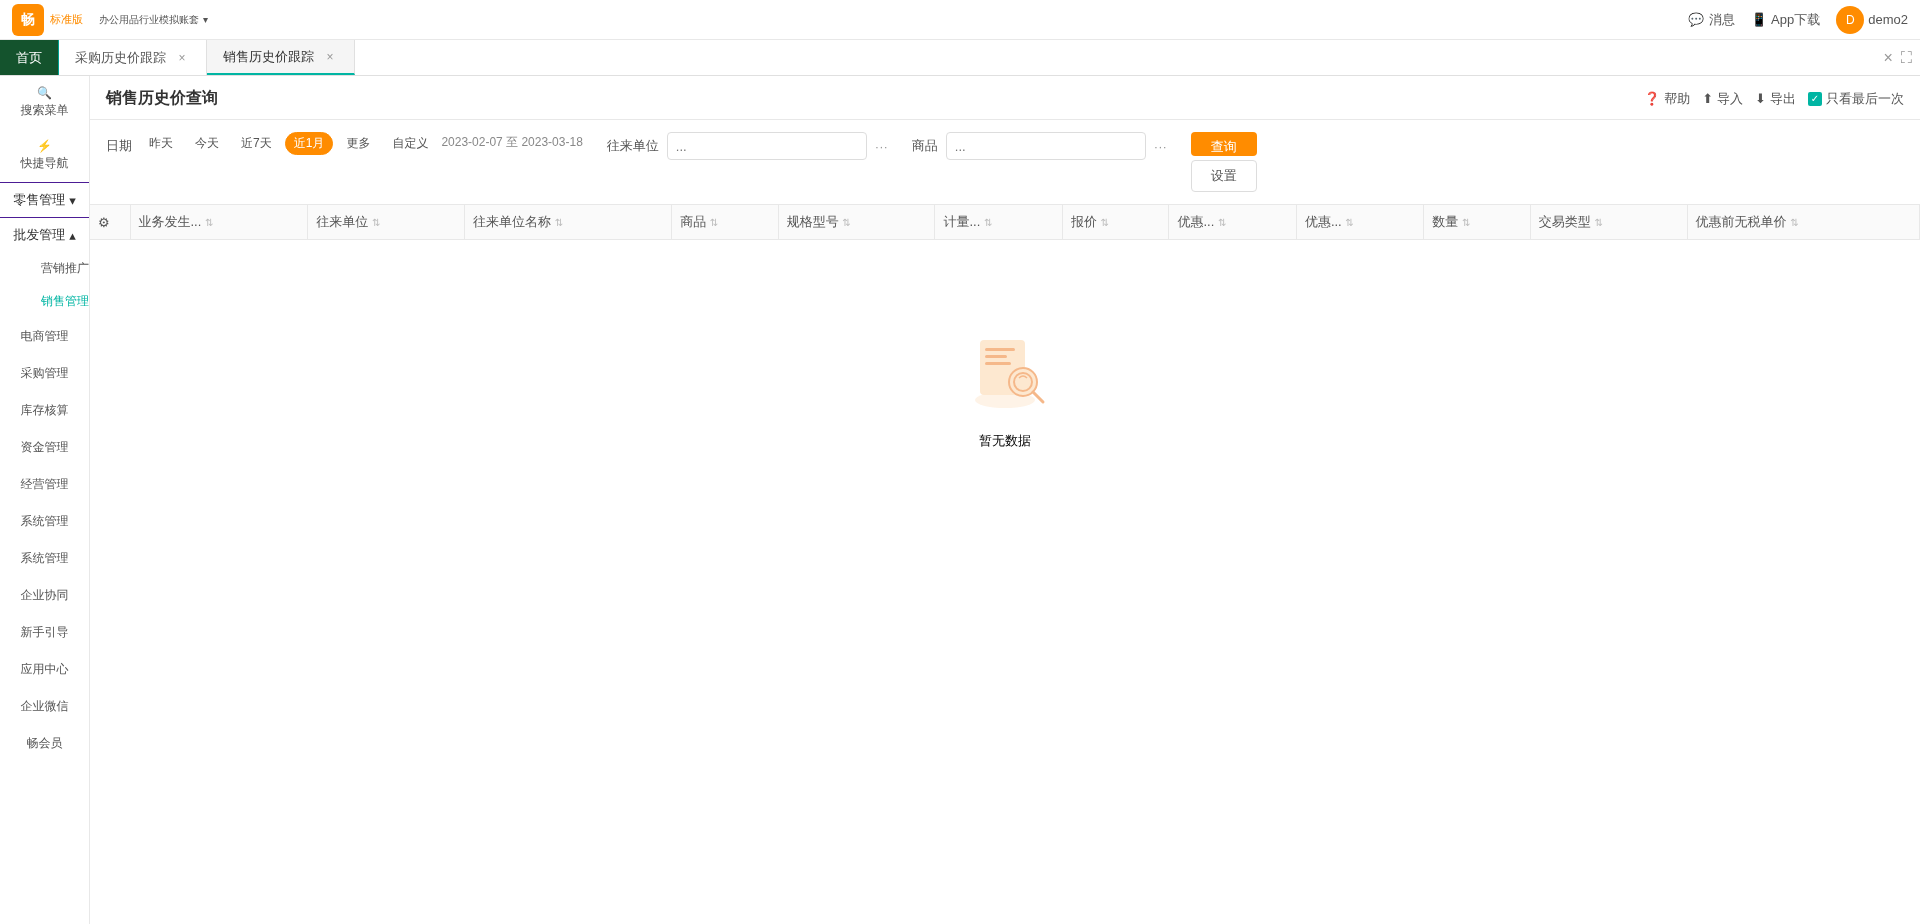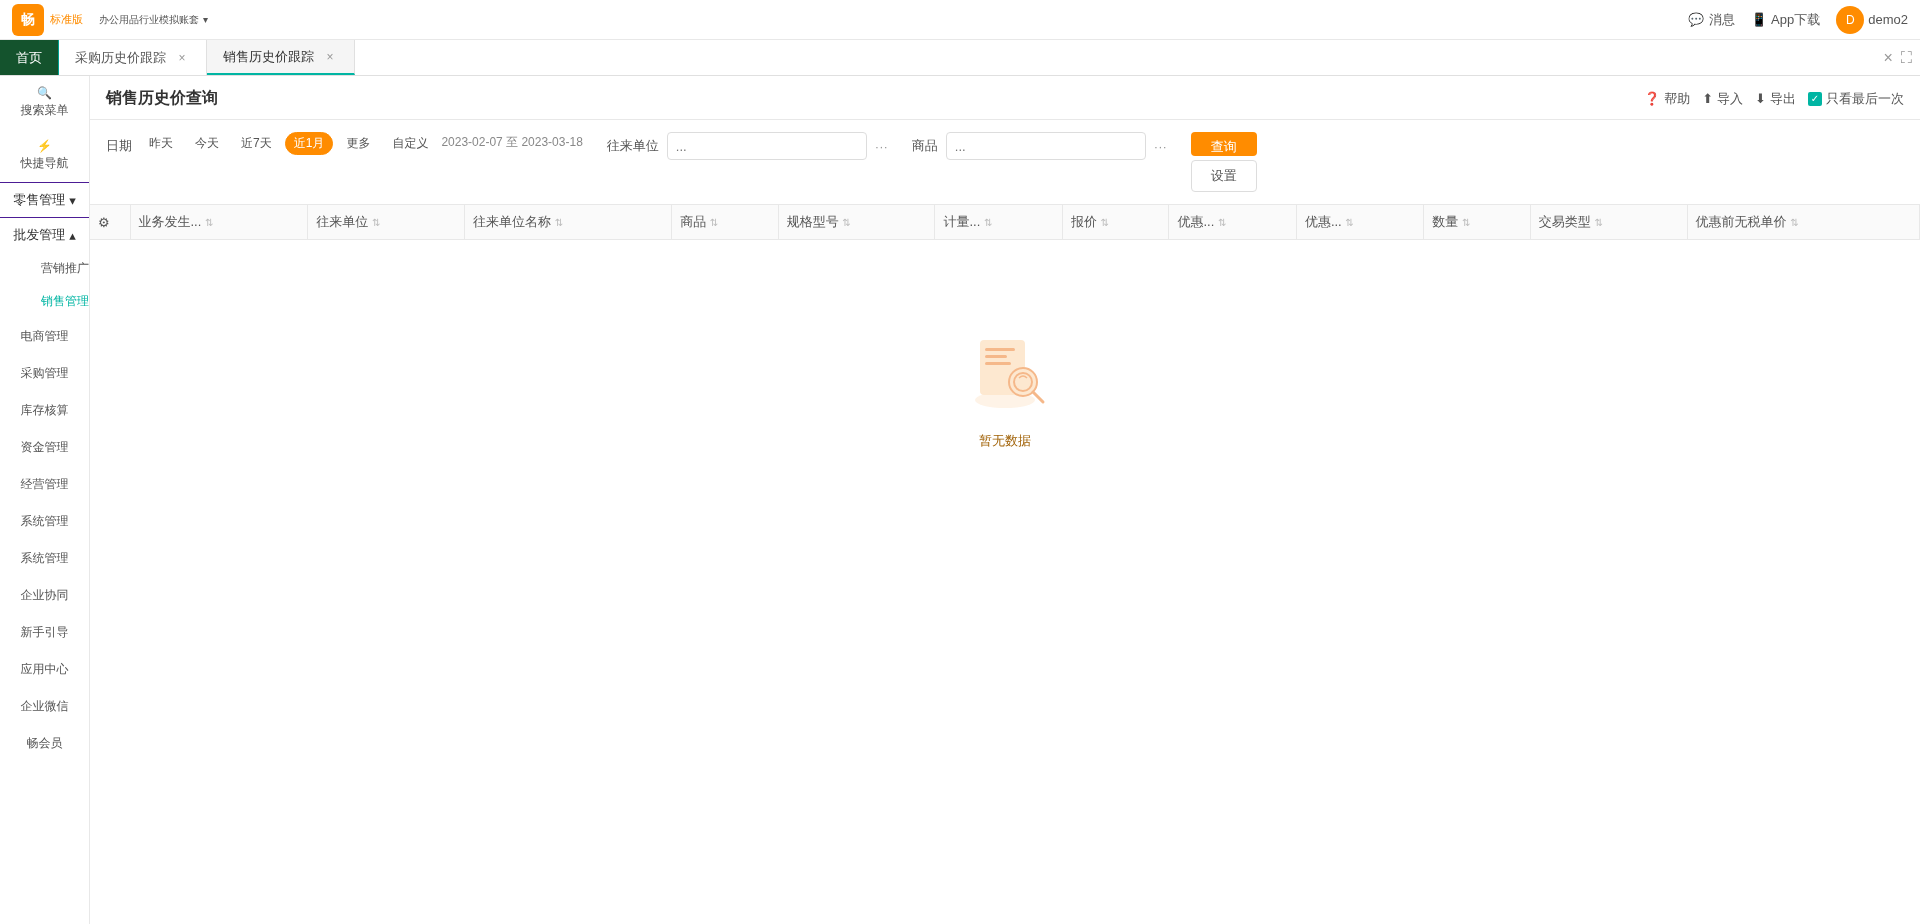--- a/index.html
+++ b/index.html
@@ -62,21 +62,21 @@
     .btn-group { display: flex; flex-direction: column; gap: 4px; }
 
     
     .table-container { flex: 1; overflow: auto; background: #fff; margin: 0; }
     .data-table { width: 100%; border-collapse: collapse; font-size: 13px; }
     .data-table th { background: #fafafa; border-bottom: 1px solid #e8e8e8; border-right: 1px solid #e8e8e8; padding: 8px 8px; text-align: left; color: #555; font-weight: 500; white-space: nowrap; position: sticky; top: 0; z-index: 1; }
     .data-table th .sort-icon { color: #bbb; font-size: 10px; }
     .th-gear { width: 40px; text-align: center; }
     .empty-state { display: flex; flex-direction: column; align-items: center; justify-content: center; padding: 80px 0; }
     .empty-icon { width: 100px; height: 100px; margin-bottom: 12px; }
-    .empty-text { color: #a16207; font-size: 13px; }
+    .empty-text { color: #000000; font-size: 13px; }
   </style>
 </head>
 <body>
 
 <div class="top-bar">
   <div class="top-bar-left">
     <div class="logo-area">
       <div class="logo-icon">畅</div>
       <div class="logo-text">标准版</div>
     </div>

